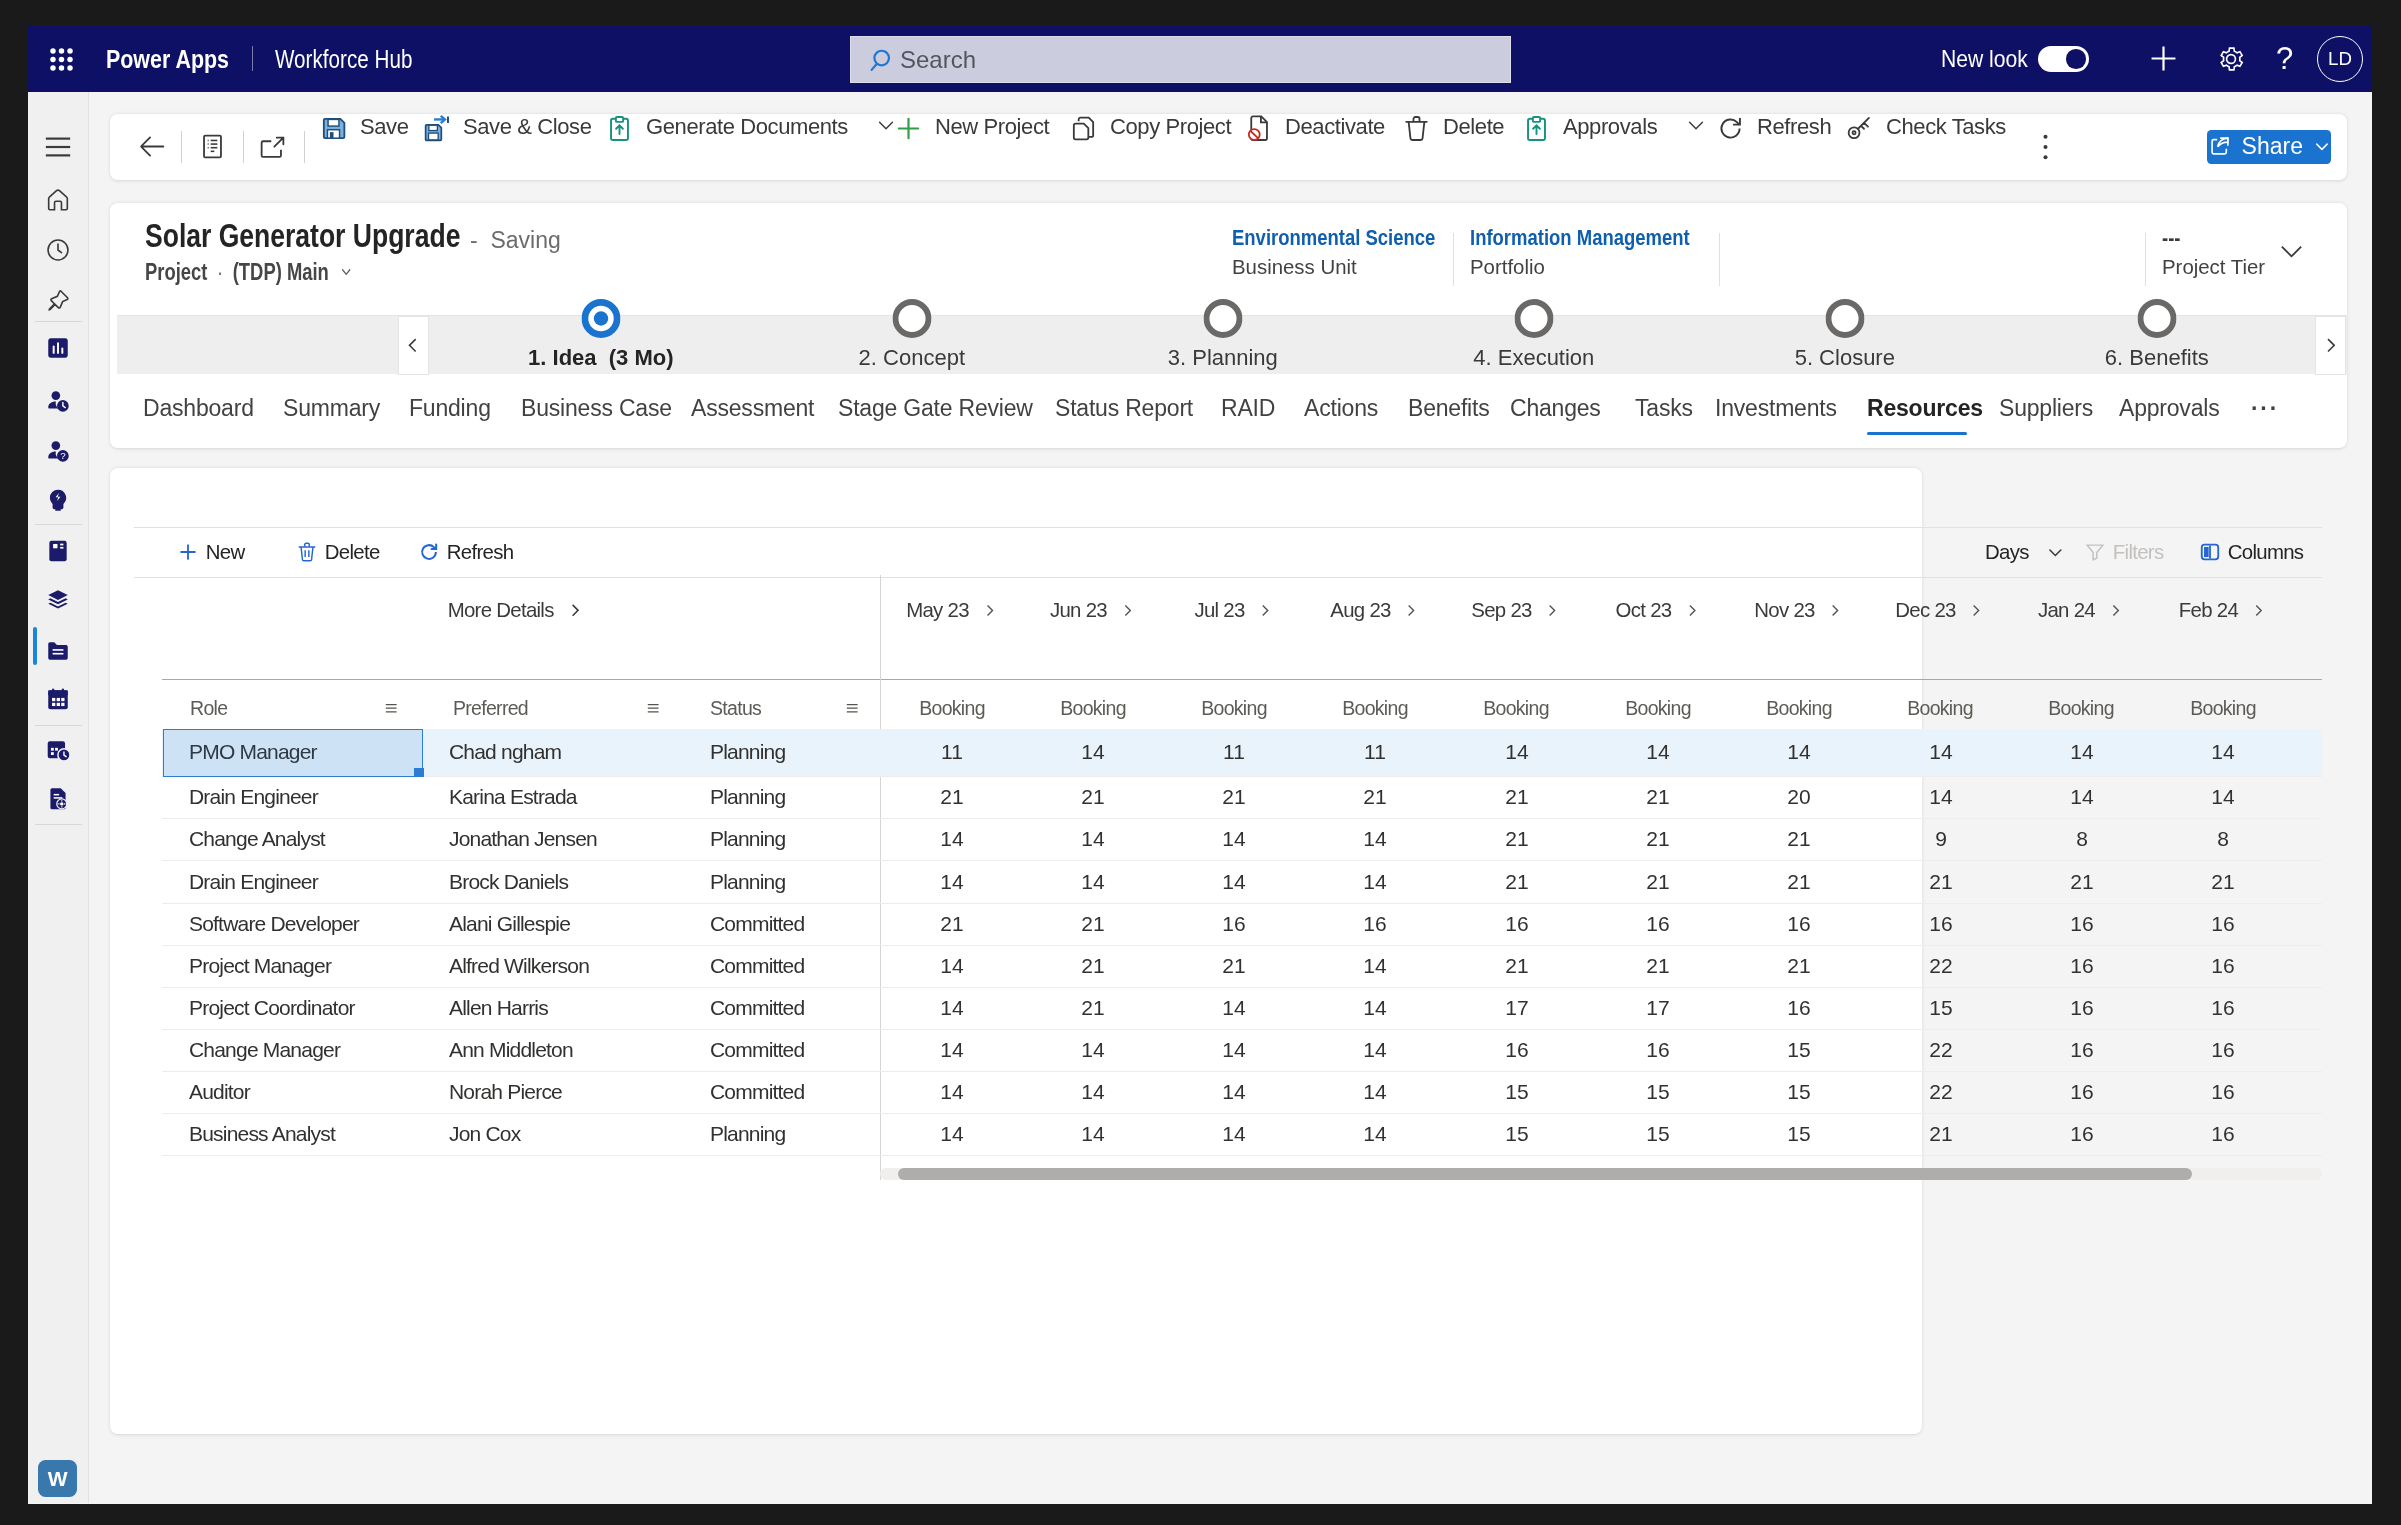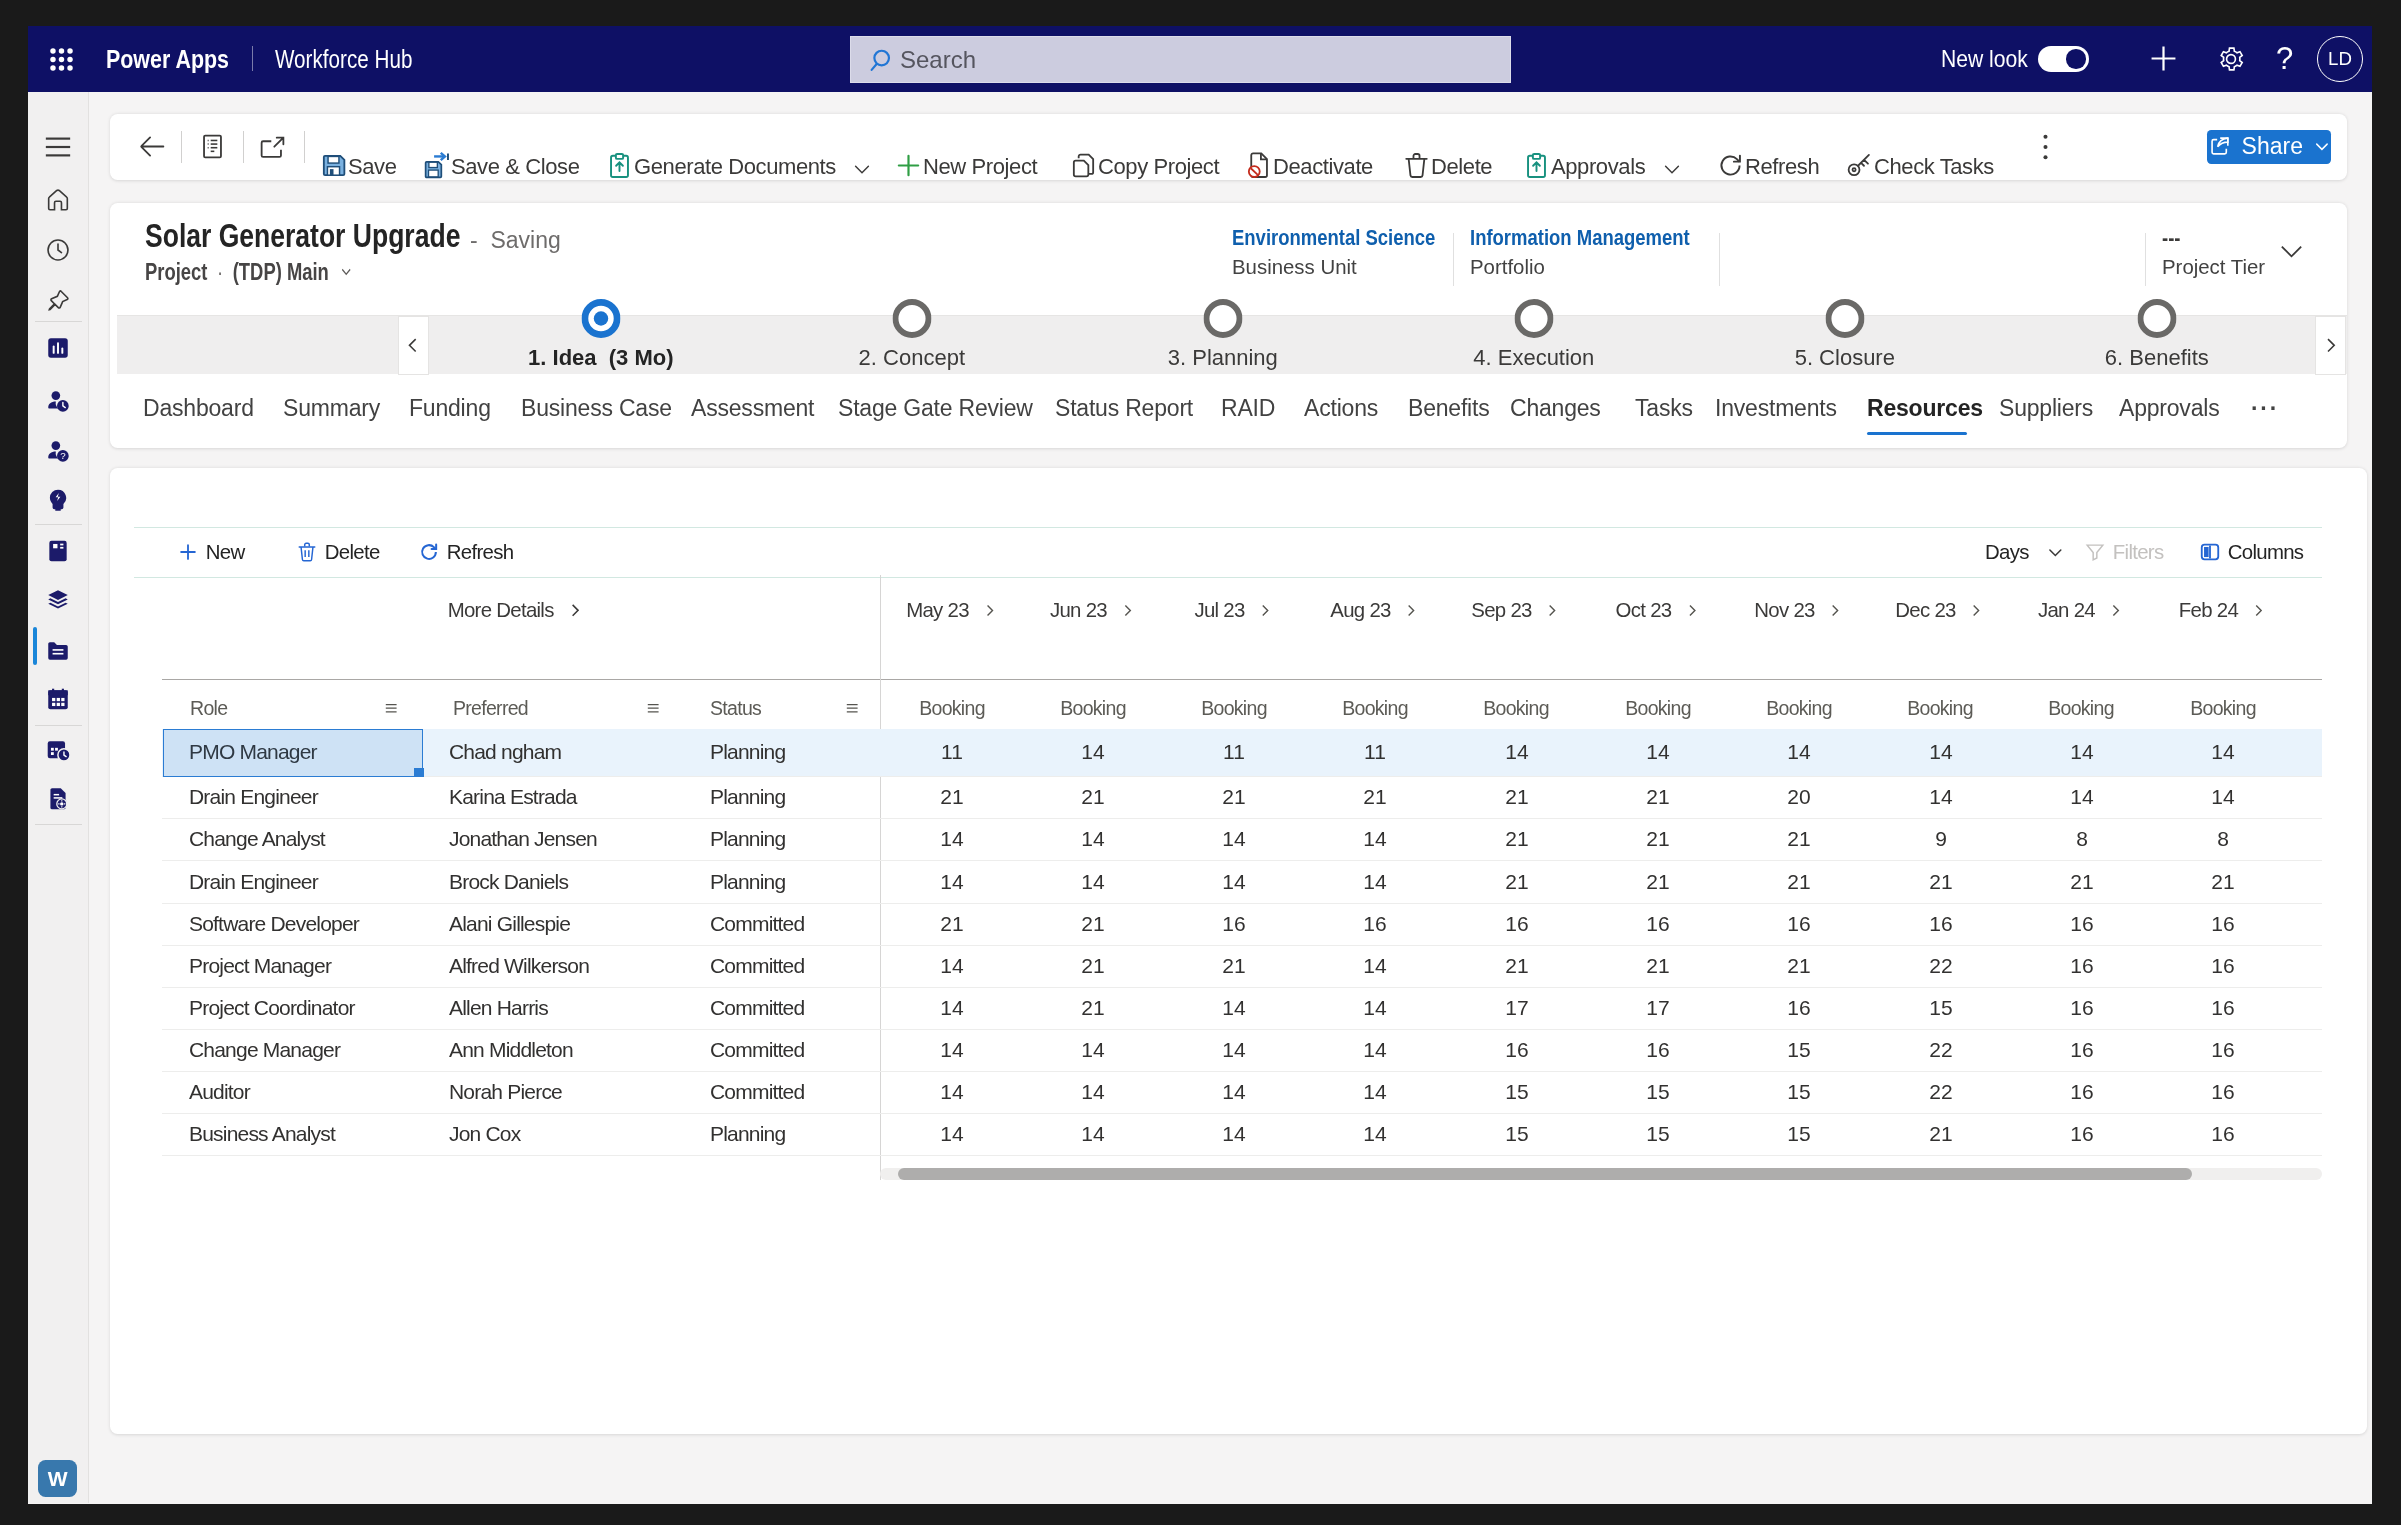--- a/index.html
+++ b/index.html
@@ -20,23 +20,23 @@
 
 .side { position:absolute; left:0; top:66px; width:61px; height:1411px; background:#f1f0f0; border-right:0.8px solid #e2e1e0; }
 .side svg { position:absolute; left:17px; }
 .sidesep { position:absolute; left:6.8px; width:47px; height:0.8px; background:#d8d7d6; }
 .selbar { position:absolute; left:5.1px; top:535px; width:4.2px; height:38px; border-radius:2.5px; background:#1a86d9; }
 .wbtn { position:absolute; left:10.2px; top:1368px; width:39px; height:37px; background:#3878ad; border-radius:7.6px; color:#fff; font-size:21px; font-weight:bold; text-align:center; line-height:37px; }
 
 .card { position:absolute; background:#fff; border-radius:7.6px; box-shadow:0 0.8px 3.4px rgba(0,0,0,.12); }
 .cbar  { left:82px; top:88px; width:2237px; height:66px; }
 .hcard { left:82px; top:177px; width:2237px; height:245px; }
-.gcard { left:82px; top:442px; width:2257px; height:966px; }
-
-.cmd { position:absolute; top:0; height:66px; display:flex; align-items:flex-end; font-size:22px; letter-spacing:-0.4px; color:#3b3a39; white-space:nowrap; }
+.gcard { left:82px; top:442px; width:1812px; height:966px; }
+
+.cmd { position:absolute; top:0; height:66px; display:flex; align-items:flex-start; gap:12px; font-size:22px; letter-spacing:-0.4px; color:#3b3a39; white-space:nowrap; }
 .cmd svg { display:block; }
 .csep { position:absolute; top:17px; width:0.8px; height:32px; background:#d1d0cf; }
 .sharebtn { position:absolute; left:2097px; top:16px; width:124px; height:34px; background:#1a73cf; border-radius:4.2px; color:#fff; font-size:23px; display:flex; align-items:center; justify-content:center; gap:10.2px; }
 
 .title { position:absolute; left:35px; top:13.6px; font-size:34px; font-weight:bold; color:#242424; white-space:nowrap; transform:scaleX(.78); transform-origin:left top; }
 .saving { position:absolute; left:360px; top:24px; font-size:23px; font-weight:normal; color:#6e6c6b; }
 .subtitle { position:absolute; left:35px; top:56px; font-size:23px; font-weight:bold; color:#474545; white-space:nowrap; transform:scaleX(.8); transform-origin:left top; }
 .subtitle .dot { color:#6e6c6b; font-weight:normal; padding:0 12px; }
 .hfield { position:absolute; top:22px; }
 .hfield .v { font-size:22px; font-weight:bold; color:#0f5fad; white-space:nowrap; transform:scaleX(.84); transform-origin:left center; }

